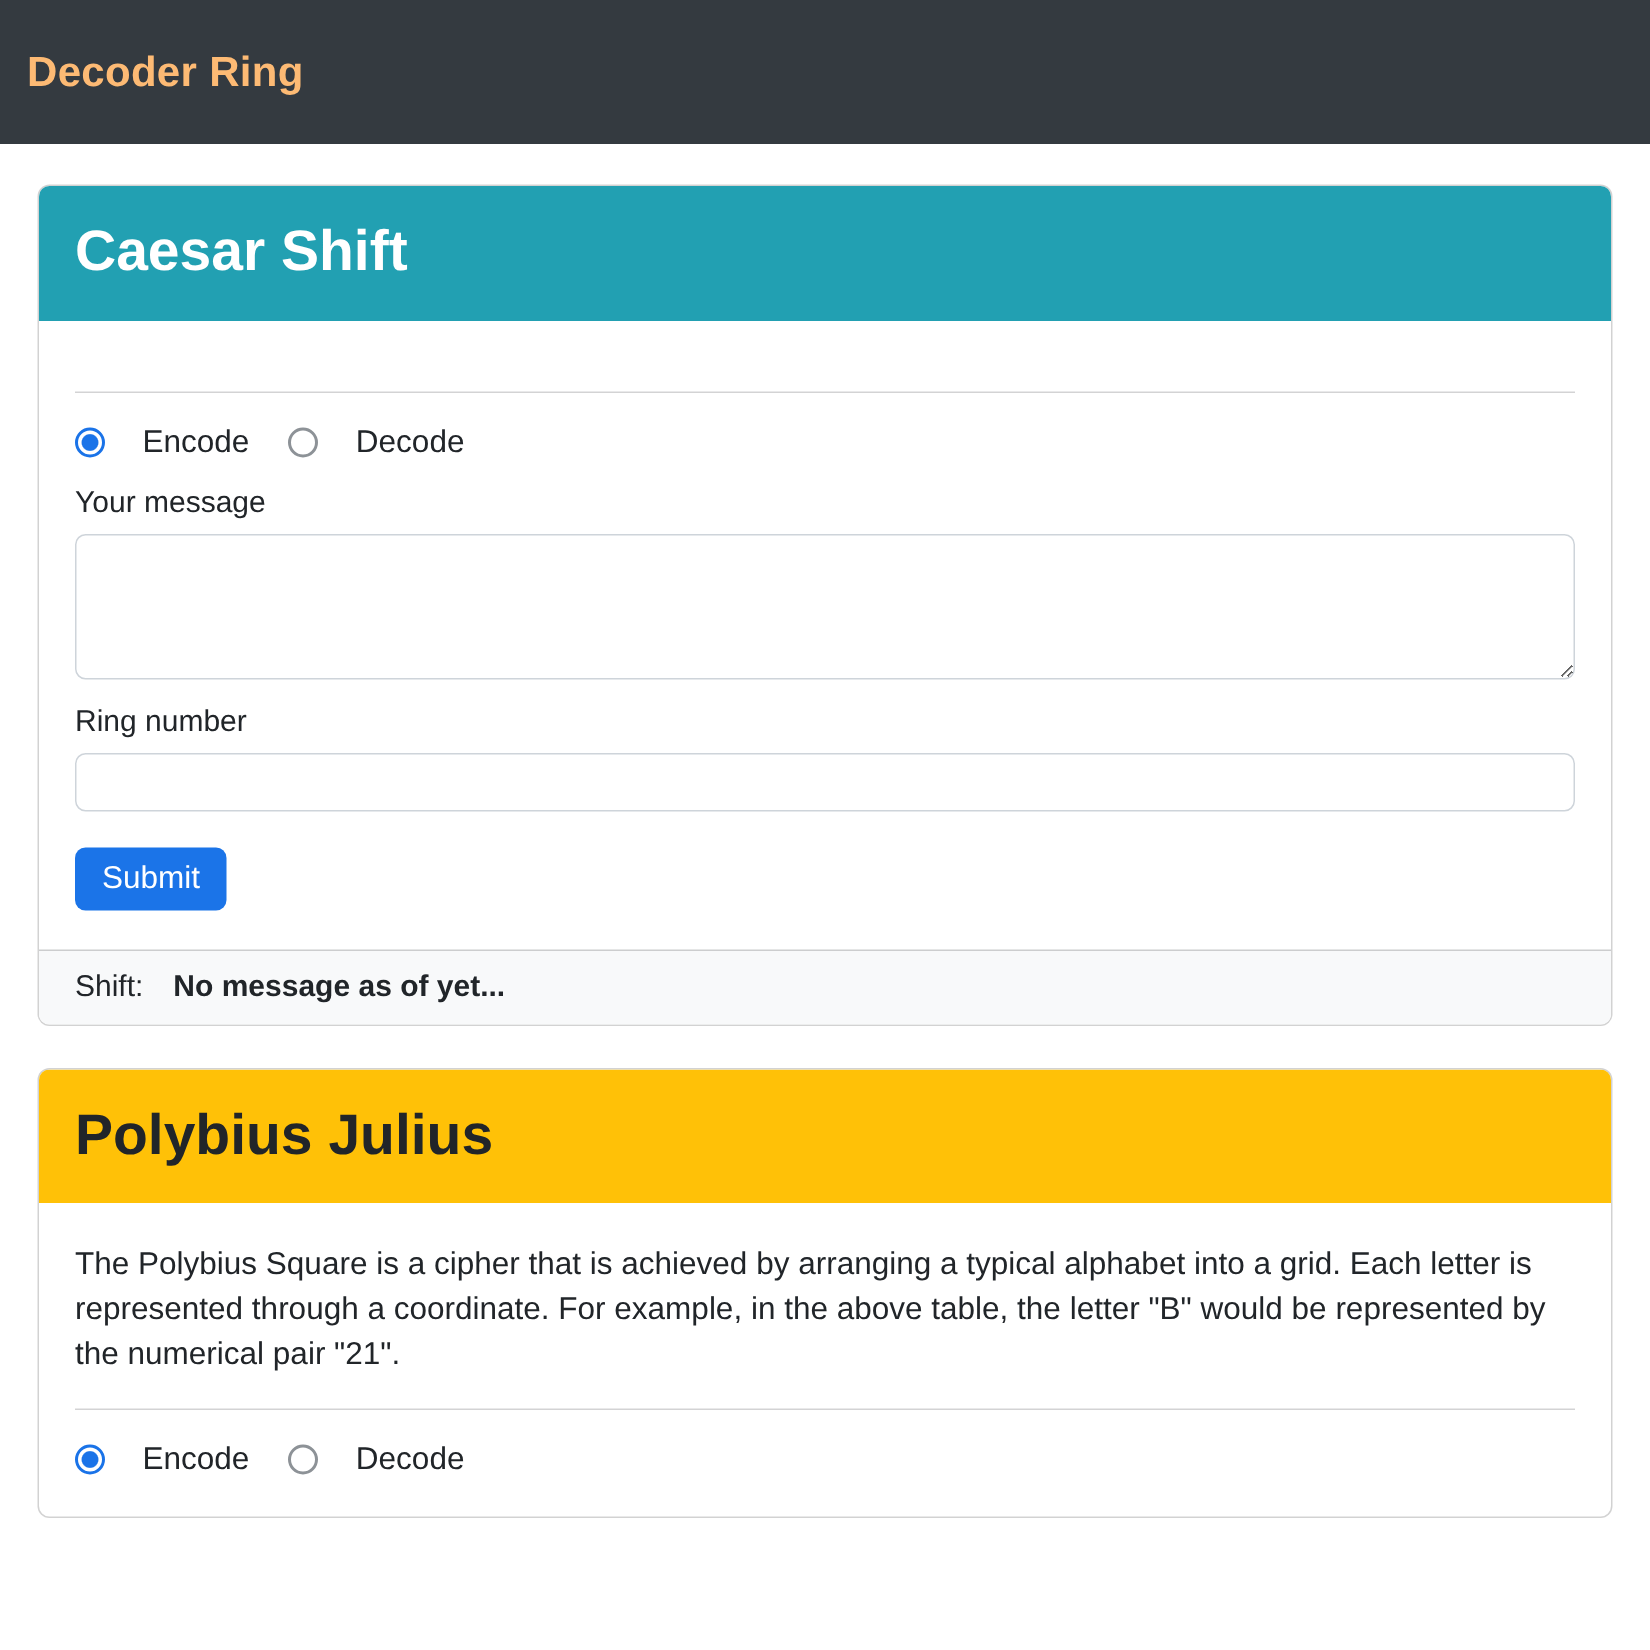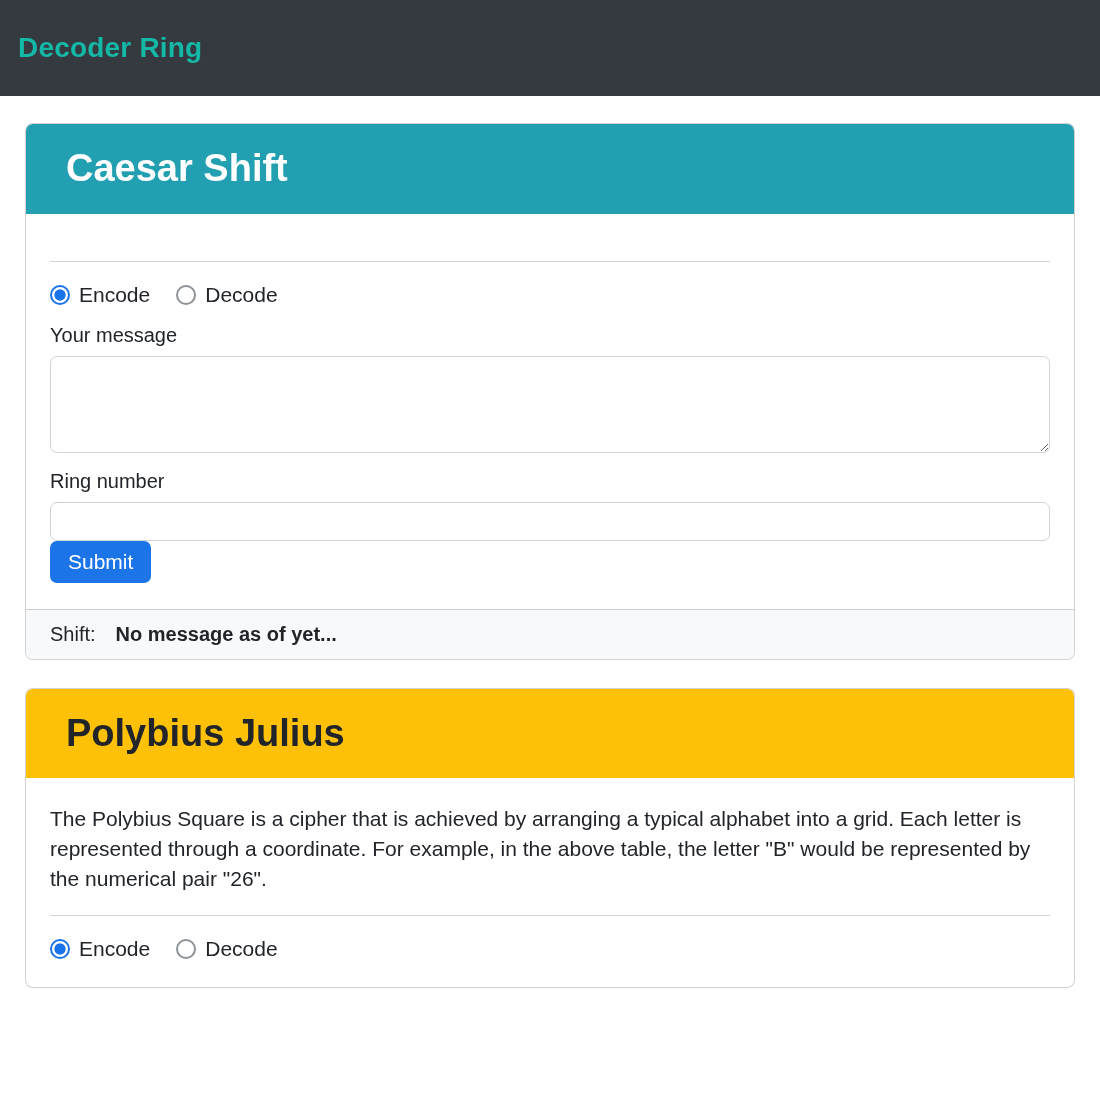--- a/index.html
+++ b/index.html
@@ -22,41 +22,41 @@
   }
   
   .navbar {
     height: 96px;
     background: var(--navbar-bg);
     display: flex;
     align-items: center;
     padding: 0 18px;
   }
   .navbar-brand {
-    color: #14b8a6;
+    color: #fdba74;
     font-size: 28px;
     font-weight: 700;
     text-decoration: none;
     letter-spacing: 0.2px;
     cursor: pointer;
   }
   
   .container {
     padding: 27px 25px 0 25px;
   }
   
   .card {
     border: 1px solid rgba(0,0,0,0.175);
     border-radius: 8px;
     background: #fff;
     margin-bottom: 28px;
     overflow: hidden;
   }
   .card-header {
-    padding: 22px 40px;
+    padding: 22px 24px;
   }
   .card-header.teal { background: var(--caesar-header-bg); }
   .card-header.yellow { background: var(--polybius-header-bg); }
   .card-title {
     margin: 0;
     font-size: 38px;
     font-weight: 700;
     line-height: 1.2;
   }
   .card-title.light { color: #fff; }
@@ -78,21 +78,21 @@
   
   .radio-row {
     display: flex;
     align-items: center;
     gap: 26px;
     margin-top: 21px;
   }
   .radio-option {
     display: inline-flex;
     align-items: center;
-    gap: 9px;
+    gap: 25px;
     font-size: 21px;
     cursor: pointer;
   }
   input[type="radio"] {
     appearance: none;
     -webkit-appearance: none;
     width: 20px; height: 20px;
     margin: 0;
     border: 2px solid #8d9297;
     border-radius: 50%;
@@ -126,20 +126,21 @@
     width: 100%;
     height: 39px;
     border: 1px solid #ced4da;
     border-radius: 7px;
     font-family: "Liberation Sans", sans-serif;
     font-size: 20px;
     padding: 0 12px;
     color: var(--text-dark);
   }
   .submit-btn {
+    margin-top: 24px;
     background: var(--submit-bg);
     color: #fff;
     border: none;
     border-radius: 7px;
     font-family: "Liberation Sans", sans-serif;
     font-size: 21px;
     padding: 9px 18px;
     cursor: pointer;
   }
   .card-footer {
@@ -186,21 +187,21 @@
     <footer class="card-footer">
       <span>Shift:</span><strong>No message as of yet...</strong>
     </footer>
   </section>
 
   <section class="card">
     <header class="card-header yellow">
       <h2 class="card-title dark">Polybius Julius</h2>
     </header>
     <div class="card-body">
-      <p class="description">The Polybius Square is a cipher that is achieved by arranging a typical alphabet into a grid. Each letter is represented through a coordinate. For example, in the above table, the letter "B" would be represented by the numerical pair "26".</p>
+      <p class="description">The Polybius Square is a cipher that is achieved by arranging a typical alphabet into a grid. Each letter is represented through a coordinate. For example, in the above table, the letter "B" would be represented by the numerical pair "21".</p>
       <hr class="divider">
       <div class="radio-row">
         <label class="radio-option">
           <input type="radio" name="polybius-mode" checked="checked" style="">
           <span>Encode</span>
         </label>
         <label class="radio-option">
           <input type="radio" name="polybius-mode" style="">
           <span>Decode</span>
         </label>

